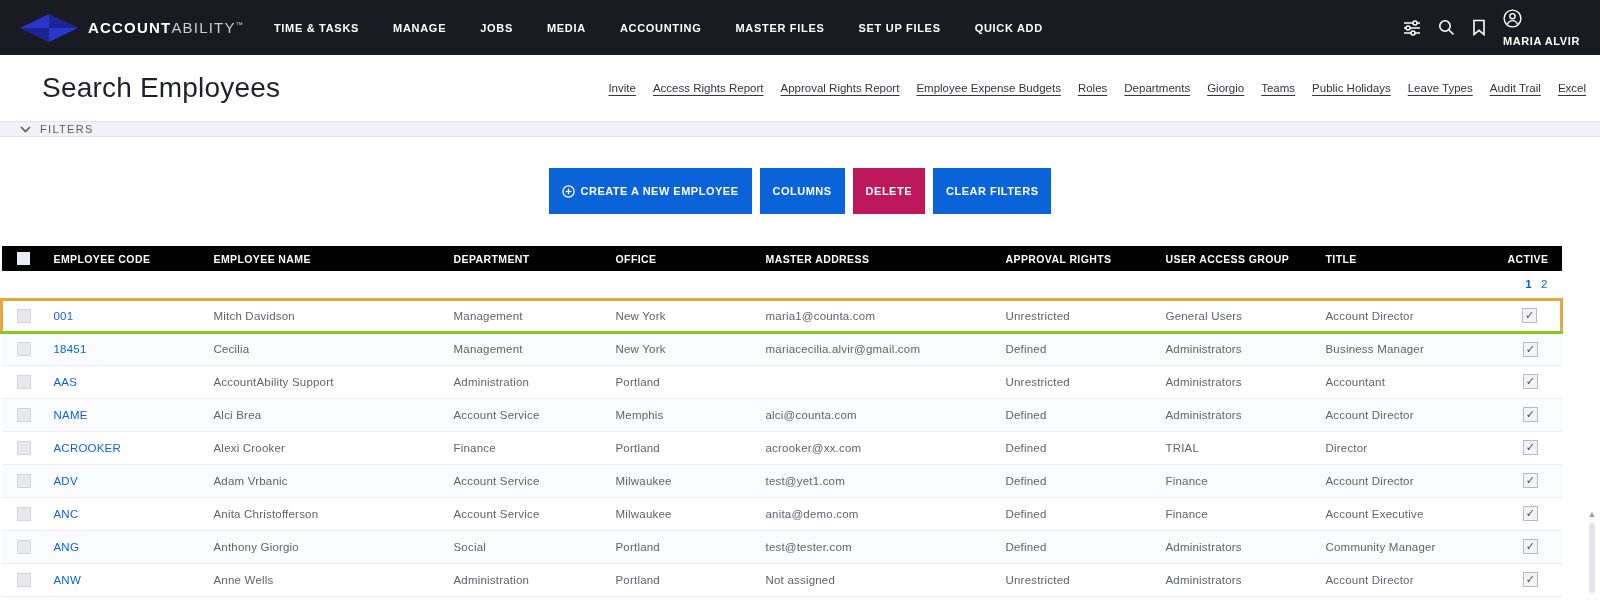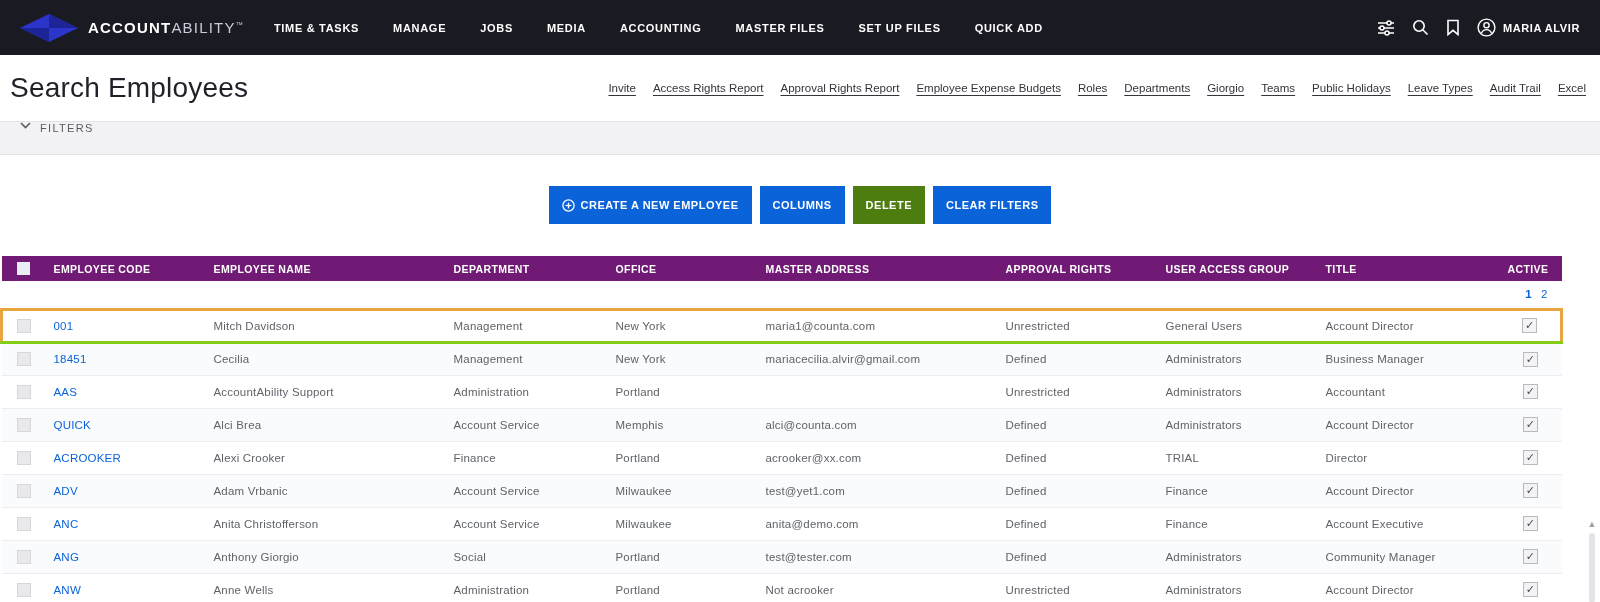--- a/index.html
+++ b/index.html
@@ -22,70 +22,70 @@
   .brand-text .bold { font-weight: 800; }
   .brand-text .light { font-weight: 400; color: #c9ccd6; }
   .brand-text .tm { font-size: 7px; vertical-align: super; color: #c9ccd6; }
   .nav-items { display: flex; align-items: center; gap: 34px; text-align: center; }
   .nav-item {
     color: #ffffff; font-size: 11px; font-weight: 700; letter-spacing: 0.7px;
     white-space: nowrap;
   }
   .nav-right { margin-left: auto; display: flex; align-items: center; gap: 17px; }
   .nav-icon { display: inline-flex; align-items: center; }
-  .nav-user { display: flex; align-items: center; gap: 7px; }
+  .nav-user { display: flex; align-items: flex-start; gap: 7px; flex-direction: column; }
   .nav-user-name { color: #ffffff; font-size: 11px; font-weight: 700; letter-spacing: 0.6px; }
 
   
   .page-head {
     height: 66px; display: flex; align-items: center;
     justify-content: space-between; padding: 0 14px 0 10px;
   }
-  .page-title { font-size: 28px; font-weight: 500; color: #1f2028; letter-spacing: 0.2px; }
+  .page-title { font-size: 28px; font-weight: 500; color: #1f2028; letter-spacing: 0.2px; margin-left: 32px; }
   .quick-links { display: flex; align-items: center; gap: 17px; white-space: nowrap; justify-content: center; }
   .quick-link {
     font-size: 11.5px; color: #33343c; text-decoration: underline;
     text-underline-offset: 3px;
   }
 
   
   .filters-bar {
-    height: 34px; background: #f2f2f5;
+    height: 16px; background: #f2f2f5;
     border-top: 1px solid #e3e3e8; border-bottom: 1px solid #e3e3e8;
-    display: flex; align-items: flex-start; padding-left: 20px; gap: 9px;
+    display: flex; align-items: center; padding-left: 20px; gap: 9px;
     cursor: pointer;
   }
   .filters-label { font-size: 11px; letter-spacing: 1.3px; color: #5a5b63; }
 
   
   .actions { margin-top: 31px; display: flex; justify-content: center; gap: 8px; }
   .btn {
     background: #0b63da; color: #fff; border: none;
     font-family: inherit; font-size: 11px; font-weight: 700; letter-spacing: 0.5px;
-    padding: 7px 13px; height: 38px; display: inline-flex; align-items: center; gap: 6px;
+    padding: 23px 13px; height: 15px; display: inline-flex; align-items: center; gap: 6px;
     cursor: pointer;
   }
-  .btn.disabled { background: #4d7c0f; cursor: default; }
+  .btn.disabled { background: #be185d; cursor: default; }
 
   
   .table-wrap { margin-top: 32px; position: relative; }
   table { border-collapse: collapse; table-layout: fixed; width: 1560px; }
   col.c-check { width: 44px; }
   col.c-code { width: 160px; }
   col.c-name { width: 240px; }
   col.c-dept { width: 162px; }
   col.c-office { width: 150px; }
   col.c-email { width: 240px; }
   col.c-approval { width: 160px; }
   col.c-group { width: 160px; }
   col.c-title { width: 182px; }
   col.c-active { width: 62px; }
 
   thead th {
-    background: #701a75; color: #ffffff; height: 25px;
+    background: #000000; color: #ffffff; height: 25px;
     font-size: 10.5px; font-weight: 700; letter-spacing: 0.4px;
     text-align: left; padding: 0 8px; white-space: nowrap; cursor: pointer; margin-top: 44px;
   }
   th.cell-check, td.cell-check { text-align: center; padding: 0; }
   .header-checkbox {
     width: 13px; height: 13px; background: #e9edf4; border: 1px solid #e9edf4;
     display: inline-block; vertical-align: middle; cursor: pointer;
   }
 
   .pagination-row td {
@@ -306,21 +306,21 @@
     <td>Administration</td>
     <td>Portland</td>
     <td></td>
     <td>Unrestricted</td>
     <td>Administrators</td>
     <td>Accountant</td>
     <td class="cell-active"><span class="active-checkbox">✓</span></td>
   </tr>
         <tr class="table-row">
     <td class="cell-check"><span class="row-checkbox"></span></td>
-    <td><a class="code-link">QUICK</a></td>
+    <td><a class="code-link">NAME</a></td>
     <td>Alci Brea</td>
     <td>Account Service</td>
     <td>Memphis</td>
     <td>alci@counta.com</td>
     <td>Defined</td>
     <td>Administrators</td>
     <td>Account Director</td>
     <td class="cell-active"><span class="active-checkbox">✓</span></td>
   </tr>
         <tr class="table-row">
@@ -370,21 +370,21 @@
     <td>Administrators</td>
     <td>Community Manager</td>
     <td class="cell-active"><span class="active-checkbox">✓</span></td>
   </tr>
         <tr class="table-row">
     <td class="cell-check"><span class="row-checkbox"></span></td>
     <td><a class="code-link">ANW</a></td>
     <td>Anne Wells</td>
     <td>Administration</td>
     <td>Portland</td>
-    <td>Not acrooker</td>
+    <td>Not assigned</td>
     <td>Unrestricted</td>
     <td>Administrators</td>
     <td>Account Director</td>
     <td class="cell-active"><span class="active-checkbox">✓</span></td>
   </tr>
       </tbody>
   </table>
   <div class="scroll-gutter">
     <span class="scroll-up-arrow">▲</span>
     <span class="scroll-thumb"></span>

